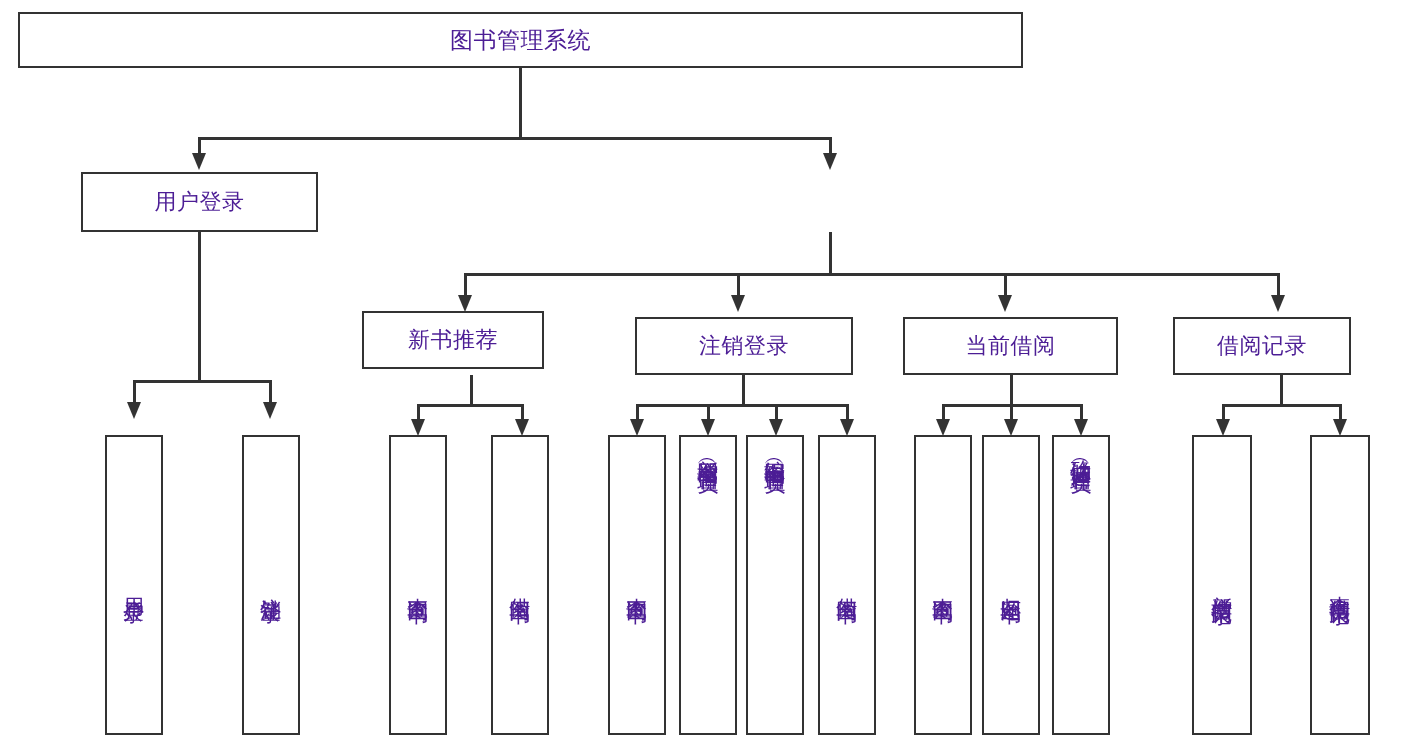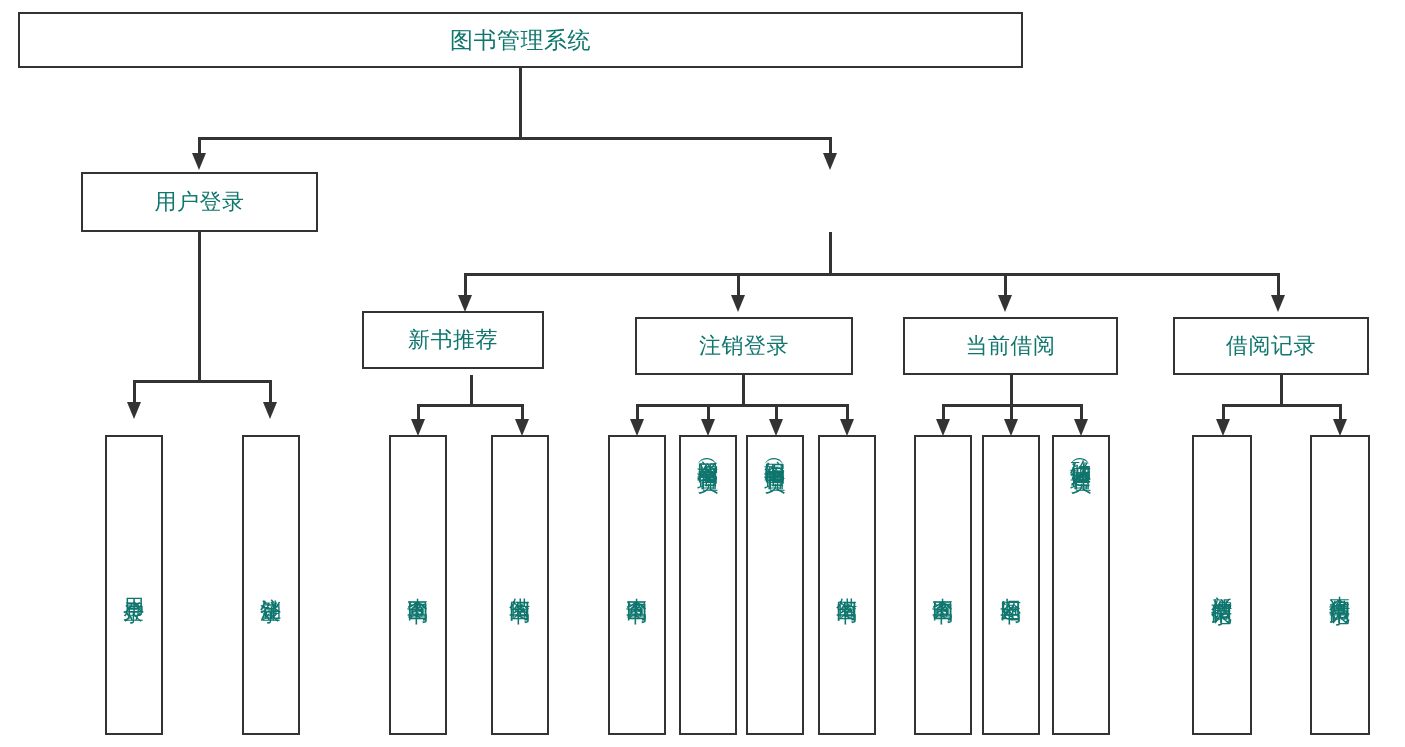--- a/index.html
+++ b/index.html
@@ -22,21 +22,21 @@
     background:#ffffff;
     border:2.6px solid #333333;
     display:flex;
     align-items:center;
     justify-content:center;
     text-align:center;
   }
   .node .lbl{
     font-size:22px;
     line-height:1.15;
-    color:#0f766e;
+    color:#4c1d95;
     letter-spacing:0.5px;
     white-space:nowrap;
     user-select:none;
   }
   
   .h-node .lbl{font-size:22px;}
   #root .lbl{font-size:23px;}
 
   
   .leaf{
@@ -119,21 +119,21 @@
 
   <div class="node h-node" style="left:362px;top:311px;width:182px;height:58px;">
     <span class="lbl">新书推荐</span>
   </div>
   <div class="node h-node" style="left:635px;top:317px;width:218px;height:58px;">
     <span class="lbl">注销登录</span>
   </div>
   <div class="node h-node" style="left:903px;top:317px;width:215px;height:58px;">
     <span class="lbl">当前借阅</span>
   </div>
-  <div class="node h-node" style="left:1173px;top:317px;width:196px;height:58px;">
+  <div class="node h-node" style="left:1173px;top:317px;width:178px;height:58px;">
     <span class="lbl">借阅记录</span>
   </div>
 
   <div class="vline" style="left:470px;top:375px;height:31px;"></div>
   <div class="hline" style="left:417px;top:404px;width:106px;"></div>
   <div class="vline" style="left:417px;top:404px;height:19px;"></div>
   <div class="arrow" style="left:411px;top:419px;"></div>
   <div class="vline" style="left:521px;top:404px;height:19px;"></div>
   <div class="arrow" style="left:515px;top:419px;"></div>
 

